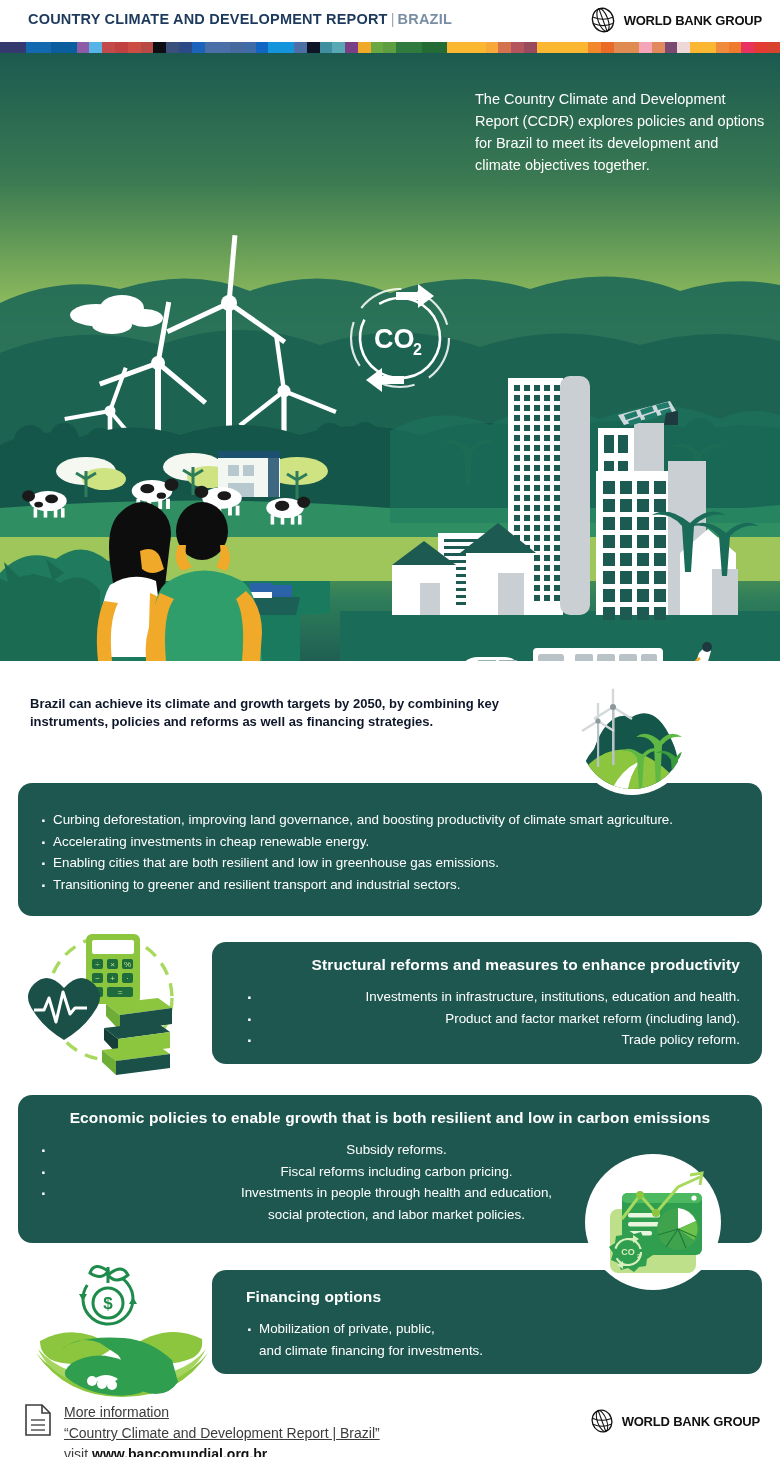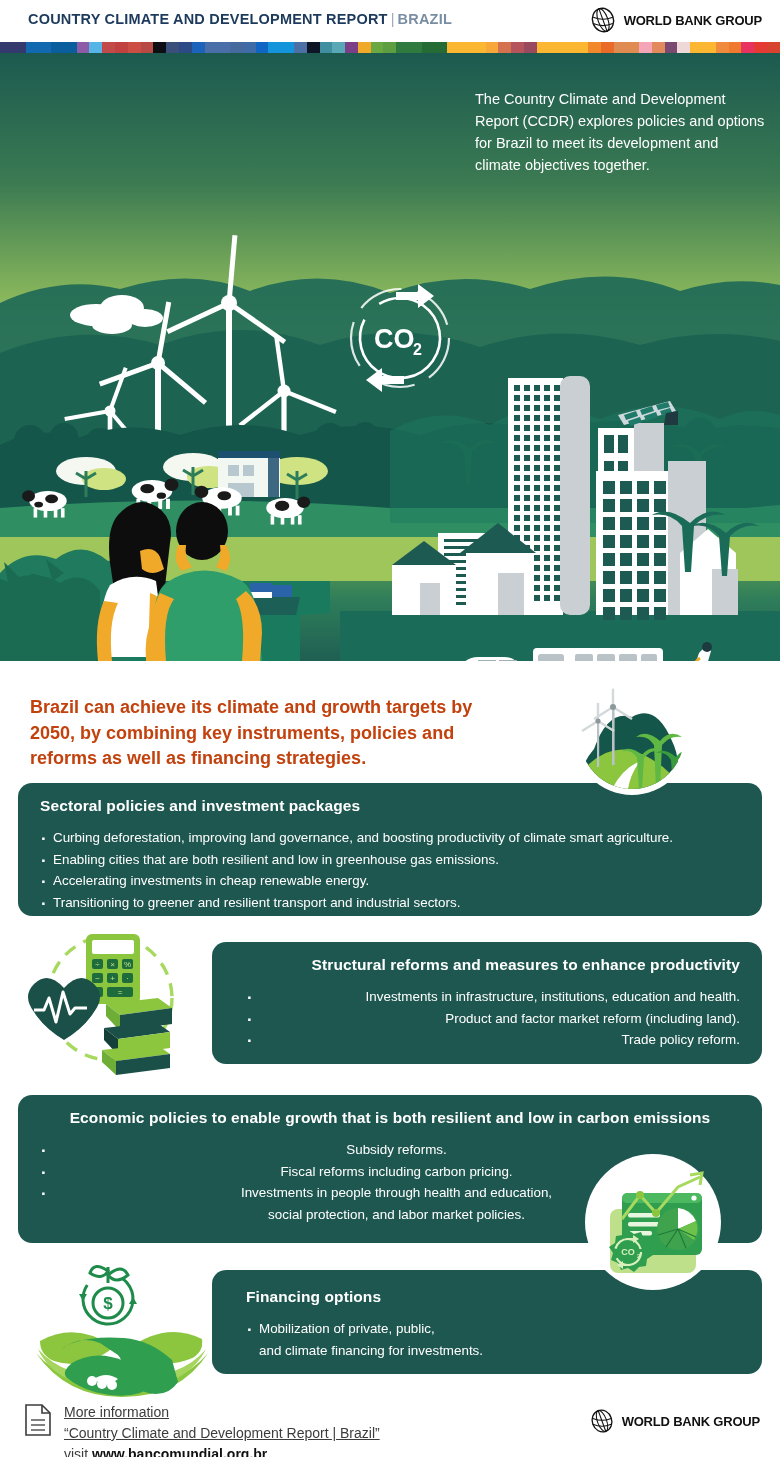--- a/index.html
+++ b/index.html
@@ -50,21 +50,21 @@
   .hero-sub {
     position: absolute; left: 475px; top: 35px; width: 290px;
     font-size: 14.5px; line-height: 1.52; color: #fff; z-index: 5;
   }
 
   
   .body-wrap { position: absolute; top: 661px; left: 0; width: 780px; height: 796px; background: #fff; }
 
   .lead {
     position: absolute; left: 30px; top: 34px; width: 470px;
-    font-size: 18px; line-height: 1.42; font-weight: bold; color: #c2410c;
+    font-size: 13px; line-height: 1.42; font-weight: bold; color: #0f172a;
   }
 
   .card {
     position: absolute; background: #1e5750;
     color: #fff;
   }
   .card-title { font-weight: bold; font-size: 15.5px; color: #fff; letter-spacing: .1px; }
   .bullets { list-style: none; margin-top: 12px; }
   .bullets li {
     font-size: 13.4px; line-height: 1.62; color: #fff;
@@ -673,25 +673,24 @@
           </g>
           <g fill="#3a9c3c">
             <path d="M120 80 q-12 -10 -20 -4 q10 -2 15 7 l2 29 l3 0 l2 -29 q7 -9 17 -7 q-10 -7 -19 4z"></path>
           </g>
         </g>
       </svg>
     </div>
 
     <div class="card" id="card1">
       <div class="inner">
-        <div class="card-title">Sectoral policies and investment packages</div>
         <ul class="bullets">
           <li>Curbing deforestation, improving land governance, and boosting productivity of climate smart agriculture.</li>
+          <li>Accelerating investments in cheap renewable energy.</li>
           <li>Enabling cities that are both resilient and low in greenhouse gas emissions.</li>
-          <li>Accelerating investments in cheap renewable energy.</li>
           <li>Transitioning to greener and resilient  transport and industrial sectors.</li>
         </ul>
       </div>
     </div>
 
     <div class="illus" style="left:24px; top:265px;">
       <svg width="190" height="150" viewBox="0 0 190 150">
         <circle cx="86" cy="72" r="62" fill="none" stroke="#a8d95f" stroke-width="3.4" stroke-dasharray="13 9"></circle>
 
         <rect x="62" y="8" width="54" height="70" rx="6" fill="#8cc63f"></rect>

